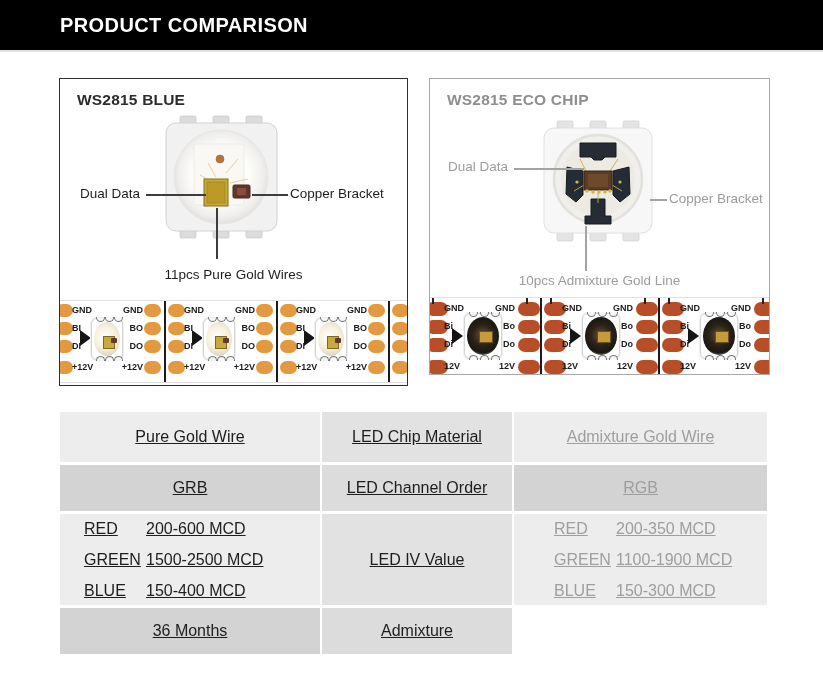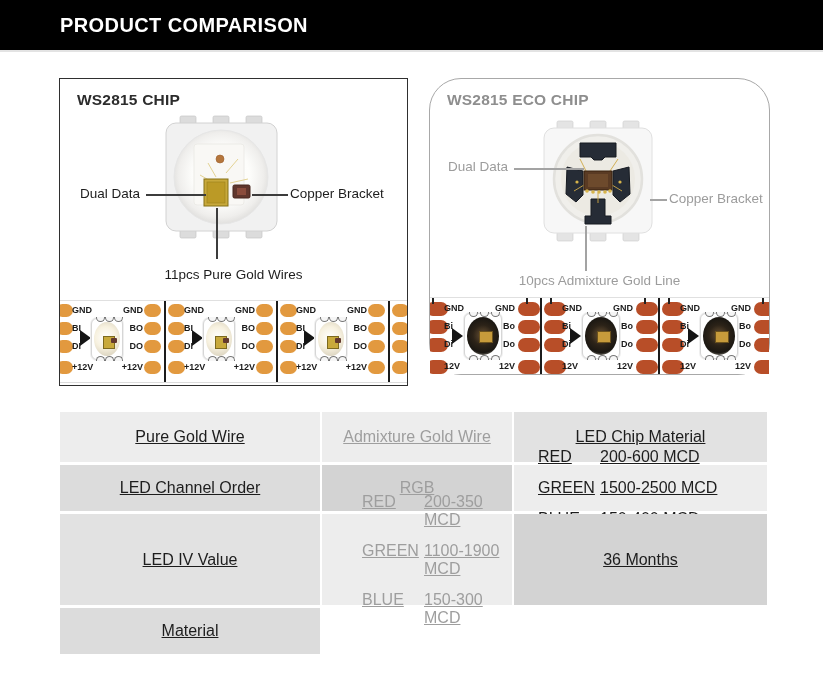--- a/index.html
+++ b/index.html
@@ -6,21 +6,21 @@
   .page{position:relative;width:823px;height:687px;background:#fff;overflow:hidden;
         font-family:"Liberation Sans","DejaVu Sans",sans-serif;}
   
   .banner{position:absolute;left:0;top:0;width:823px;height:50px;background:#000;
           border-bottom:2px solid #e3e3e3;}
   .banner-title{position:absolute;left:60px;top:0;line-height:50px;color:#fff;
           font-size:20px;font-weight:bold;letter-spacing:.4px;}
   
   .panel{position:absolute;background:#fff;border:1px solid var(--border,#333);box-sizing:border-box;}
   #panel0{left:59px;top:78px;width:349px;height:308px;}
-  #panel1{left:429px;top:78px;width:341px;height:297px;border-radius:32px;}
+  #panel1{left:429px;top:78px;width:341px;height:297px;}
   .panel-title{position:absolute;left:17px;top:12px;font-size:15.5px;font-weight:600;
           color:var(--title-c,#222);letter-spacing:.2px;}
   .chip-svg{position:absolute;}
   .callout{position:absolute;font-size:13.5px;color:var(--label-c,#1d1d1d);white-space:nowrap;}
   .lead{position:absolute;background:var(--line-c,#3c3c3c);}
   .bottom-label{position:absolute;left:0;right:0;text-align:center;font-size:13.5px;
           color:var(--label-c,#1d1d1d);}
   
   .strip{position:absolute;left:0;right:0;background:#fff;overflow:hidden;
          border-top:1px solid #e0e0e0;}
@@ -62,21 +62,21 @@
 </head>
 <body>
 
 <div class="page">
 
   <div class="banner">
     <span class="banner-title">PRODUCT COMPARISON</span>
   </div>
 
   <section class="panel" id="panel0" style="--border: #2f2f2f; --title-c: #2c2c2c; --label-c: #1d1d1d; --line-c: #3c3c3c;">
-    <span class="panel-title">WS2815 CHIP</span>
+    <span class="panel-title">WS2815 BLUE</span>
 
     <svg class="chip-svg" style="left:104px;top:34px" width="115" height="128" viewBox="0 0 115 128">
       <defs>
         <radialGradient id="lensGrad0" cx="50%" cy="48%" r="55%">
           <stop offset="0%" stop-color="#ffffff"></stop>
             <stop offset="55%" stop-color="#fdfdfb"></stop>
           <stop offset="82%" stop-color="#efeeec"></stop>
             <stop offset="100%" stop-color="#dbdad8"></stop>
         </radialGradient>
       </defs>
@@ -341,22 +341,23 @@
           <div class="bump b" style="left: 25.92px;"></div>
           <div class="lens lens-dark">
             <div class="die-dark"></div>
           </div>
         </div>
       </div>
   </section>
 
   <div class="cmp-table" id="cmpTable" style="--side-light: #ededed; --side-dark: #d3d3d3; --mid-light: #e2e2e2; --mid-dark: #dcdcdc; --text-dark: #1d1d1d; --text-gray: #9e9e9e;">
       <div class="cell c-side-a t-dark">Pure Gold Wire</div>
+      <div class="cell c-mid-a t-dark">LED Chip Material</div>
       <div class="cell c-side-a t-gray">Admixture Gold Wire</div>
-      <div class="cell c-mid-a t-dark">LED Chip Material</div>
+      <div class="cell c-side-b t-dark">GRB</div>
       <div class="cell c-mid-b t-dark">LED Channel Order</div>
       <div class="cell c-side-b t-gray">RGB</div>
       <div class="cell c-side-a t-dark multi" style="padding-left: 24px;">
         <div class="spec-line">
           <span class="spec-label">RED</span>
           <span>200-600 MCD</span>
         </div>
         <div class="spec-line">
           <span class="spec-label">GREEN</span>
           <span>1500-2500 MCD</span>
@@ -375,16 +376,16 @@
         <div class="spec-line">
           <span class="spec-label">GREEN</span>
           <span>1100-1900 MCD</span>
         </div>
         <div class="spec-line">
           <span class="spec-label">BLUE</span>
           <span>150-300 MCD</span>
         </div>
       </div>
       <div class="cell c-side-b t-dark">36 Months</div>
-      <div class="cell c-mid-b t-dark">Material</div>
+      <div class="cell c-mid-b t-dark">Admixture</div>
     </div>
 
 </div>
 
 </body></html>

